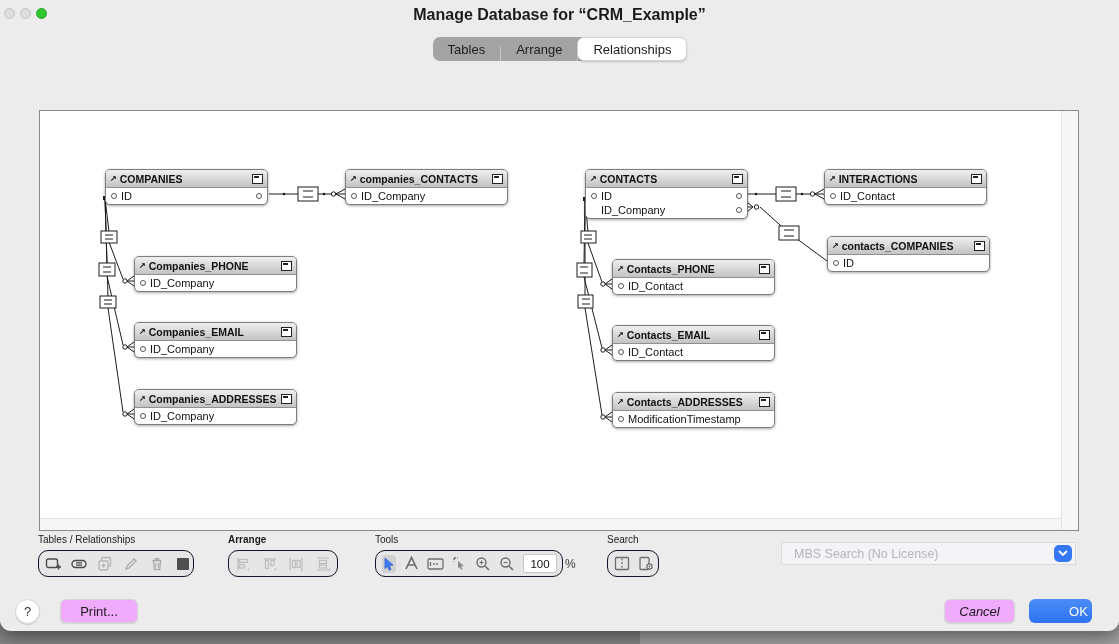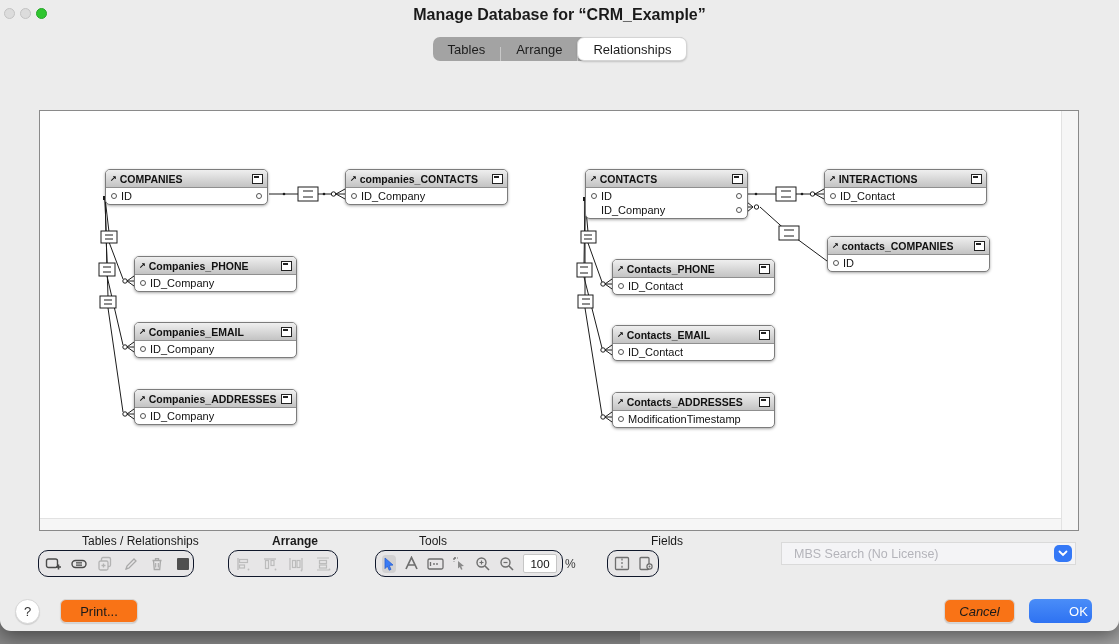--- a/index.html
+++ b/index.html
@@ -46,21 +46,21 @@
   .collapse{margin-left:auto;width:9px;height:8px;border:1px solid #222;
     background:#fff;position:relative;box-sizing:content-box;}
   .collapse::after{content:"";position:absolute;left:1px;top:1px;width:5px;height:2px;background:#222;}
   .tbl-b{padding:1px 0;}
   .frow{height:14px;display:flex;align-items:center;gap:4px;padding:0 5px;
     font-size:11px;color:#111;white-space:nowrap;}
   .frow .ind{width:6px;flex:none;}
   .dot{width:4px;height:4px;border:1px solid #555;border-radius:50%;flex:none;background:#fff;}
   .dot.r{margin-left:auto;}
   
-  .sec-label{position:absolute;font-size:12px;color:#1a1a1a;top:534px;margin-left:44px;}
+  .sec-label{position:absolute;font-size:10px;color:#1a1a1a;top:534px;}
   .group{position:absolute;top:550px;height:27px;background:#e7e6e7;
     border:1px solid #0f172a;border-radius:10px;display:flex;align-items:center;
     padding:0 6px;gap:10px;box-sizing:border-box;}
   .tool{width:18px;height:18px;display:flex;align-items:center;justify-content:center;}
   .tool.selbg{background:#d2d1d2;border-radius:4px;}
   .zoominput{width:32px;height:17px;border:1px solid #c6c6c6;border-radius:2px;
     font-size:11.5px;text-align:center;font-family:"Liberation Sans",sans-serif;
     padding:0;background:#fff;color:#111;}
   .pct{font-size:12px;color:#3a3a3a;}
   
@@ -72,21 +72,21 @@
   .mbs input::placeholder{color:#b4b4ba;}
   .mbs-btn{width:18px;height:17px;background:#3478f6;border-radius:5px;
     display:flex;align-items:center;justify-content:center;flex:none;}
   .mbs-btn svg{display:block;}
   
   .helpbtn{position:absolute;left:15px;top:599px;width:23px;height:23px;border-radius:50%;
     background:#fff;border:1px solid #d6d6d6;box-shadow:0 1px 1px rgba(0,0,0,.12);
     font-size:13px;color:#333;display:flex;align-items:center;justify-content:center;}
   .btn{position:absolute;top:599px;height:24px;border-radius:6px;font-size:13px;
     display:flex;align-items:center;justify-content:center;box-sizing:border-box;}
-  .btn.plain{background:#f97316;border:1px solid #d6d6d6;color:#1a1a1a;
+  .btn.plain{background:#f0abfc;border:1px solid #d6d6d6;color:#1a1a1a;
     box-shadow:0 1px 1px rgba(0,0,0,.12);}
   .btn.primary{background:linear-gradient(#4a8df8,#2e72f2);color:#fff;border:none;}
   #printBtn{left:60px;width:78px;}
   #cancelBtn{left:944px;width:71px;font-style:italic;}
   #okBtn{left:1029px;width:63px;padding-left:36px;}
 </style>
 </head>
 <body>
 
 <div class="backdrop"></div>
@@ -349,21 +349,21 @@
         </div>
     </div>
 
     <div class="gutter-r"></div>
     <div class="gutter-b"></div>
   </div>
 
   <div class="sec-label" style="left:38px;">Tables / Relationships</div>
   <div class="sec-label" style="left:228px;font-weight:bold;">Arrange</div>
   <div class="sec-label" style="left:375px;text-align:center;">Tools</div>
-  <div class="sec-label" style="left:607px;">Fields</div>
+  <div class="sec-label" style="left:607px;">Search</div>
 
   <div class="group" style="left:38px;width:156px;">
     <span class="tool">
       <svg width="16" height="16" viewBox="0 0 16 16">
           <rect x="1.5" y="3" width="11" height="8.5" rx="2" fill="none" stroke="#4a4a4a" stroke-width="1.4"></rect>
           <path d="M11 11 h5 M13.5 8.5 v5" stroke="#4a4a4a" stroke-width="1.6"></path>
         </svg>
     </span>
     <span class="tool">
       <svg width="16" height="16" viewBox="0 0 16 16">

